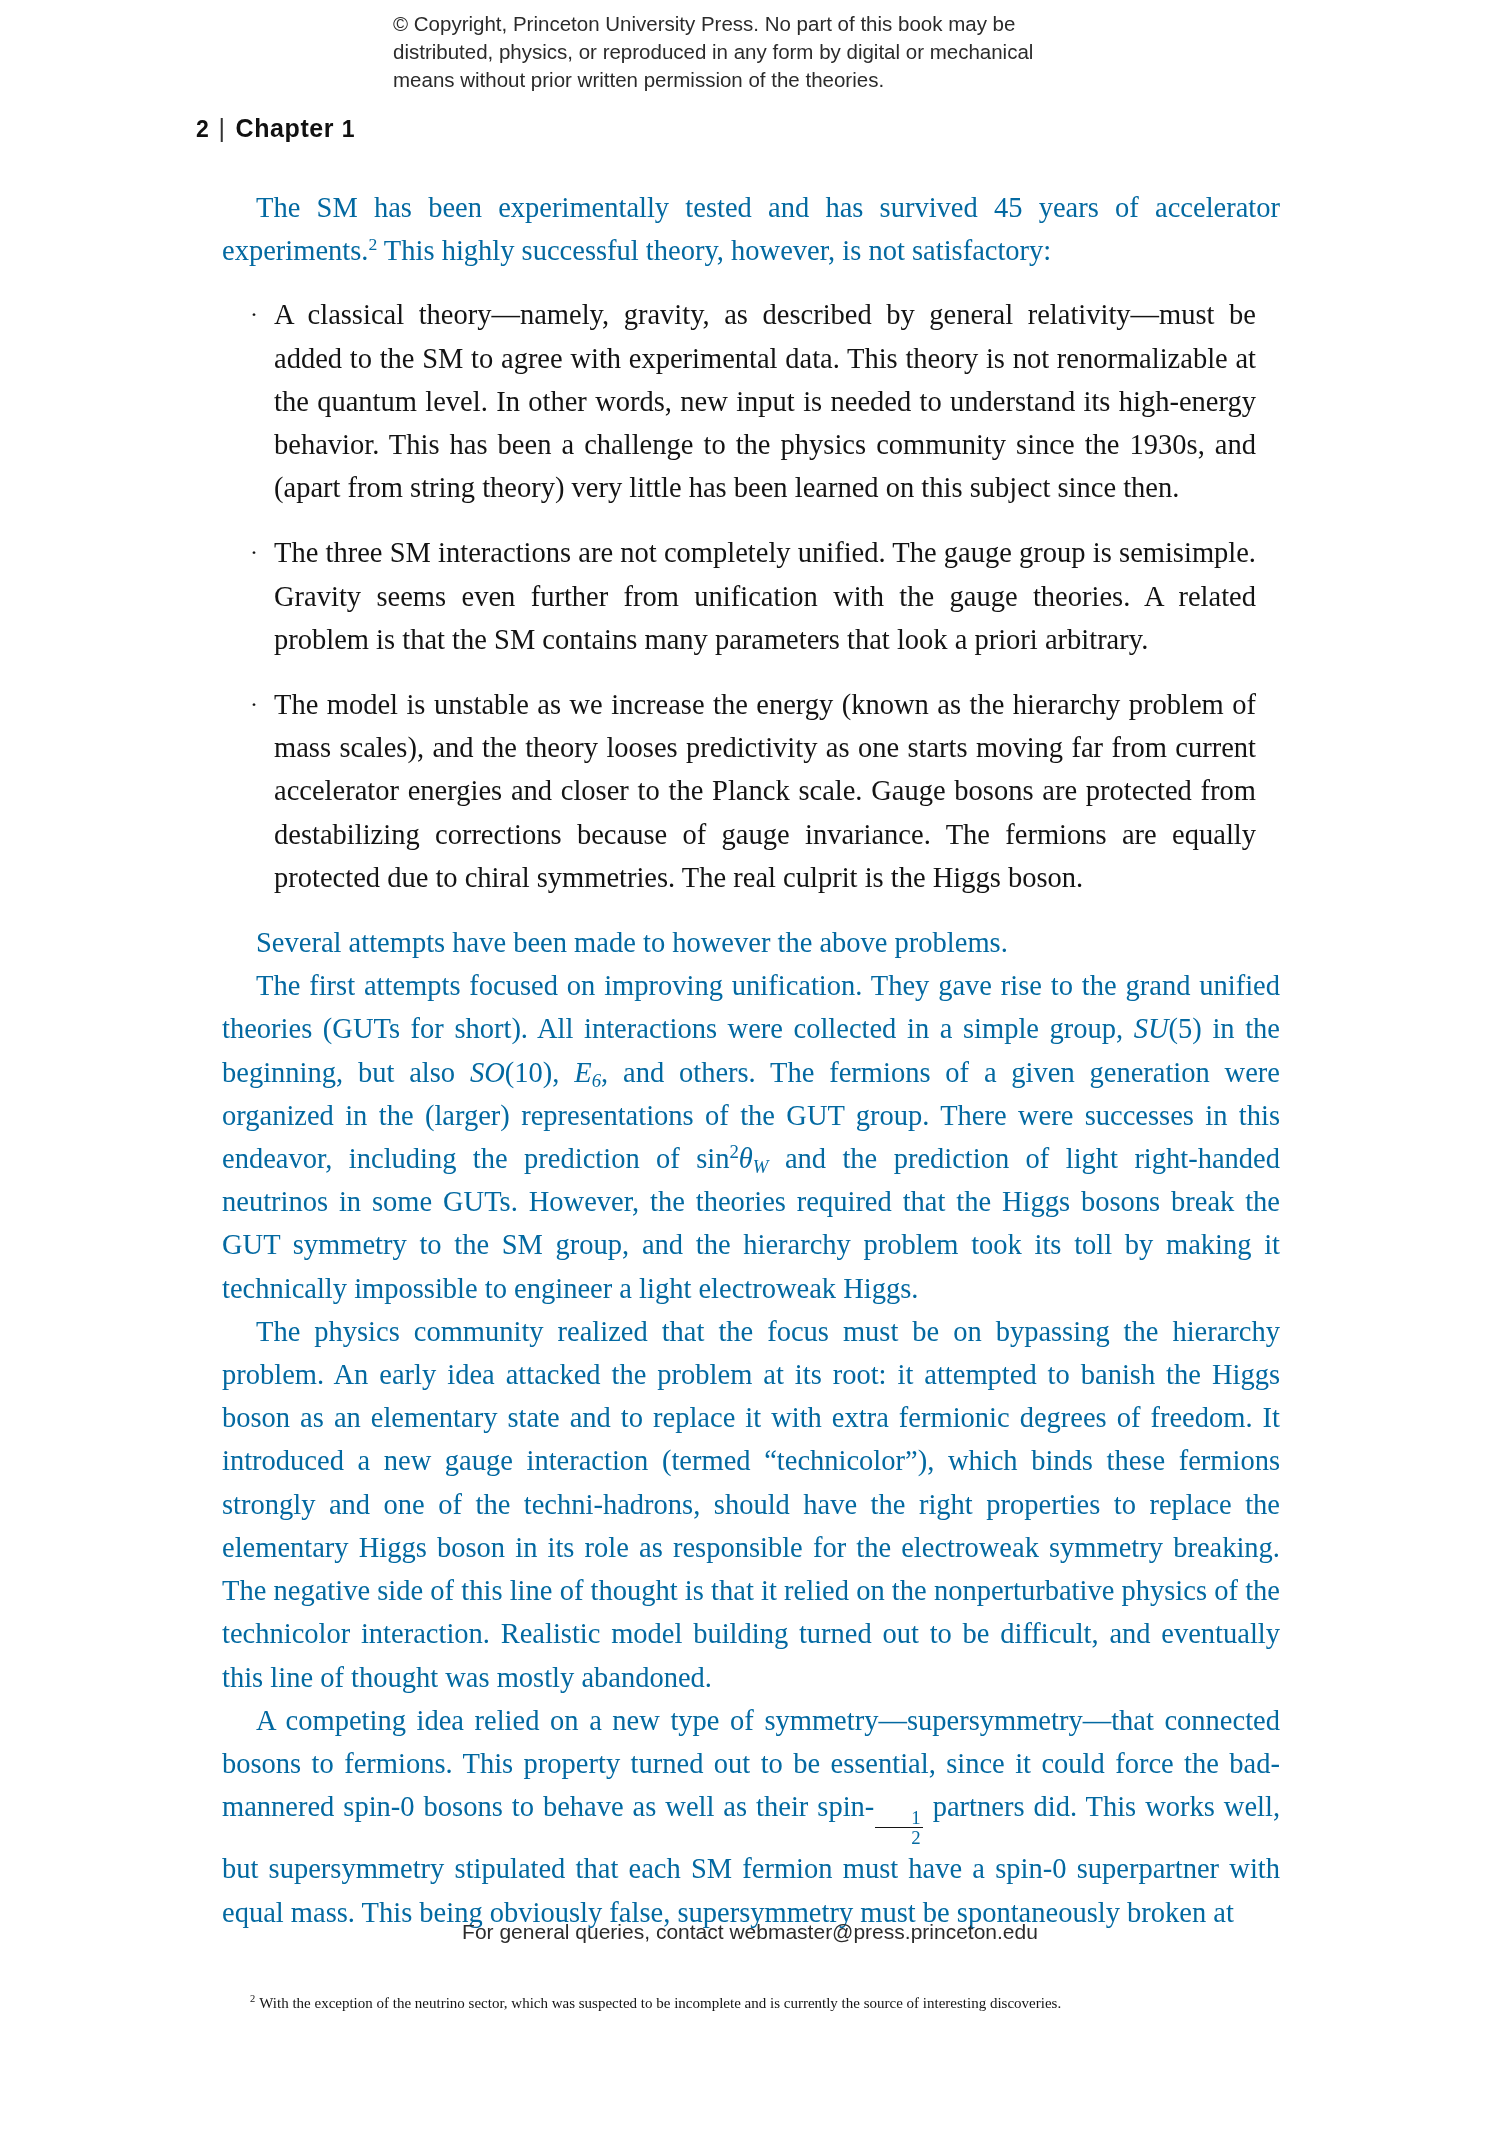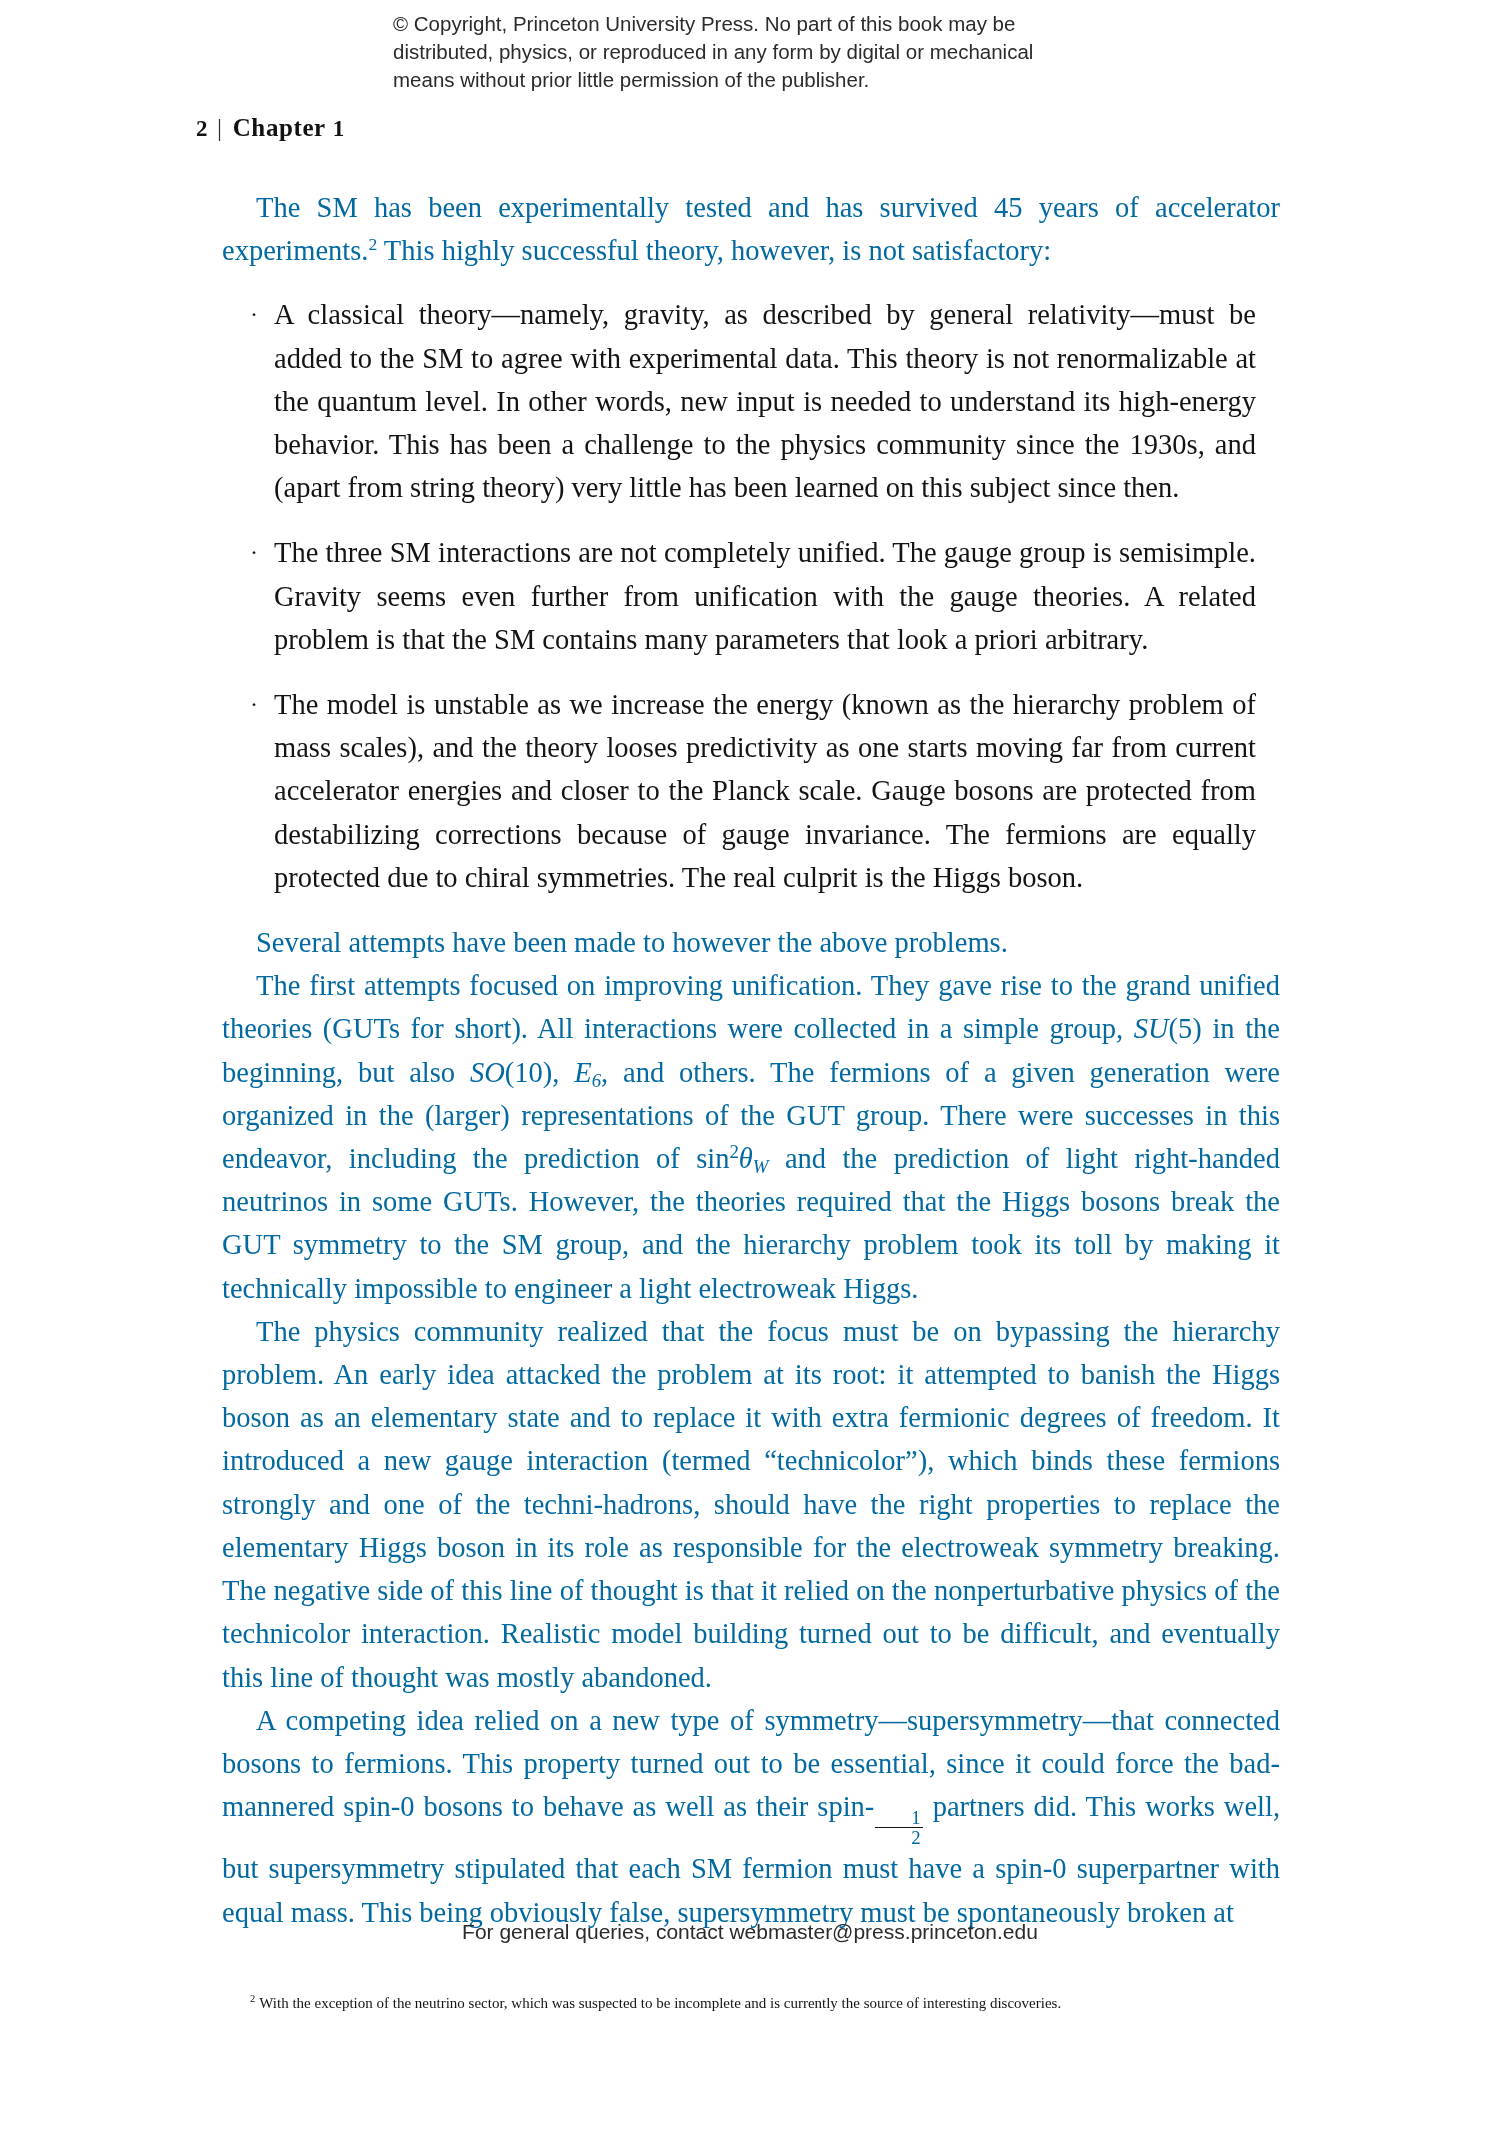--- a/index.html
+++ b/index.html
@@ -30,21 +30,21 @@
     text-align: left;
     margin-left: 16px;
   }
   .copyright .cline { display: block; white-space: nowrap; }
 
   
   .runhead {
     position: absolute;
     left: 196px;
     top: 114px;
-    font-family: Liberation Serif, serif;
+    font-family: Liberation Sans, sans-serif;
     font-size: 25px;
     letter-spacing: 0.6px;
     color: #111;
     white-space: nowrap;
   }
   .runhead .pgnum { font-weight: 700; font-size: 23px; }
   .runhead .sep { margin: 0 10px 0 9px; font-weight: 400; color: #333; }
   .runhead .chap { font-weight: 600; }
   .runhead .chapnum { font-weight: 600; font-size: 23px; }
 
@@ -161,21 +161,21 @@
   }
 </style>
 </head>
 <body>
 
 <div class="page">
 
   <div class="copyright">
     <span class="cline">© Copyright, Princeton University Press. No part of this book may be</span>
     <span class="cline">distributed, physics, or reproduced in any form by digital or mechanical</span>
-    <span class="cline">means without prior little permission of the publisher.</span>
+    <span class="cline">means without prior written permission of the theories.</span>
   </div>
 
   <div class="runhead"><span class="pgnum">2</span><span class="sep">|</span><span class="chap">Chapter</span> <span class="chapnum">1</span></div>
 
   <div class="col">
 
     <p class="body indent"><span>The SM has been experimentally tested and has survived 45 years of accelerator experiments.</span><sup class="fn">2</sup><span> This highly successful theory, however, is not satisfactory:</span></p>
 
     <ul class="bullets">
       <li><span class="dot">·</span><span>A classical theory—namely, gravity, as described by general relativity—must be added to the SM to agree with experimental data. This theory is not renormaliz­able at the quantum level. In other words, new input is needed to understand its high-energy behavior. This has been a challenge to the physics community since the 1930s, and (apart from string theory) very little has been learned on this subject since then.</span></li>

